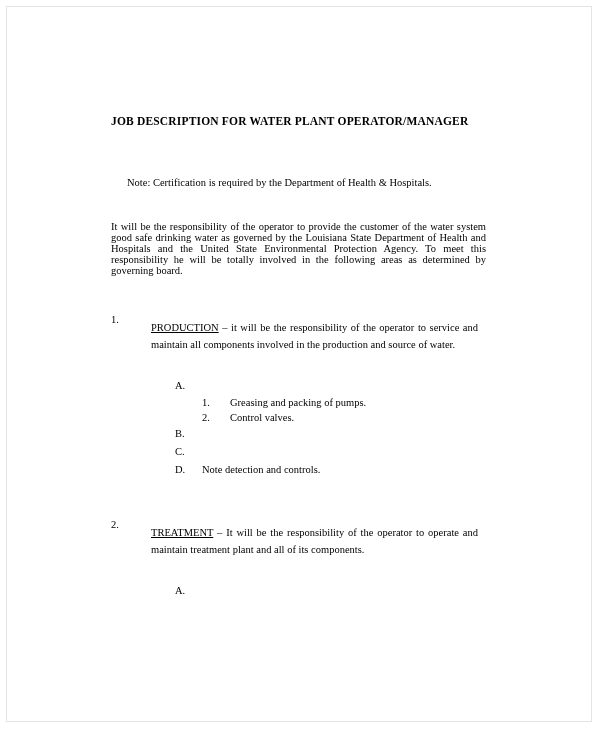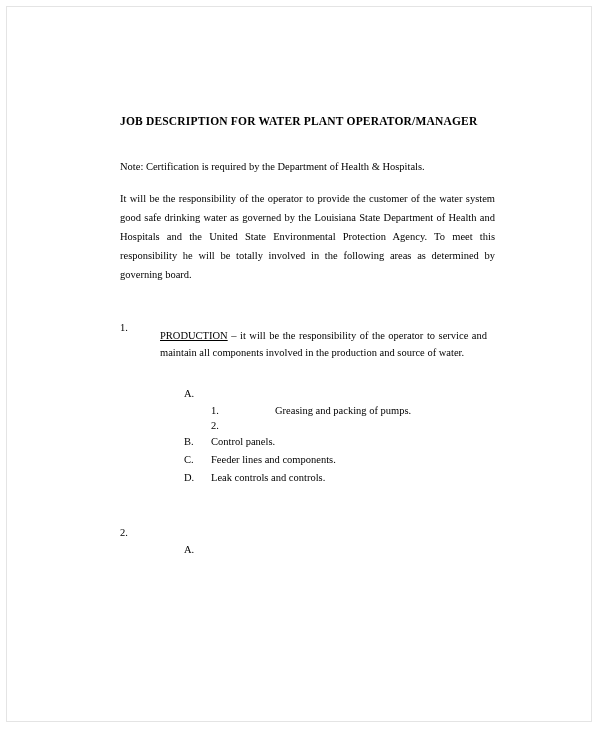--- a/index.html
+++ b/index.html
@@ -23,45 +23,45 @@
     top: 6px;
     width: 586px;
     height: 716px;
     border: 1px solid #e4e4e4;
     box-sizing: border-box;
     background: #ffffff;
   }
 
   .doc-body {
     position: absolute;
-    left: 120px;
+    left: 111px;
     top: 0;
     width: 375px;   
   }
 
   .doc-title {
     font-size: 11.5px;
     font-weight: bold;
     letter-spacing: 0.18px;
     margin: 0;
     padding-top: 114px;
     line-height: 15px;
     white-space: nowrap;
   }
 
   .note-line {
     font-size: 10.5px;
     line-height: 15px;
-    margin: 0;
+    margin: 16px;
     padding-top: 30px;
   }
 
   .intro-para {
     font-size: 10.5px;
-    line-height: 19px;
+    line-height: 11px;
     margin: 0;
     padding-top: 15px;
     text-align: justify;
     text-justify: inter-word;
   }
 
   
   .section {
     position: relative;
     padding-left: 32px;   
@@ -124,21 +124,21 @@
     padding-left: 87px;   
     font-size: 10.5px;
     line-height: 15px;
     min-height: 15px;
   }
   .subsub-item-marker {
     position: absolute;
     left: 59px;
     width: 26px;
   }
-  .subsub-item-text { display: block; margin-left: 36px; }
+  .subsub-item-text { display: block; }
 </style>
 </head>
 <body>
 
 <div class="page-frame"></div>
 
 <div class="doc-body">
 
   <h1 class="doc-title">JOB DESCRIPTION FOR WATER PLANT OPERATOR/MANAGER</h1>
 
@@ -158,43 +158,45 @@
         <span class="sub-item-marker">A.</span>
       </div>
 
       <div class="subsub-list">
         <div class="subsub-item">
           <span class="subsub-item-marker">1.</span>
           <span class="subsub-item-text">Greasing and packing of pumps.</span>
         </div>
         <div class="subsub-item">
           <span class="subsub-item-marker">2.</span>
+          <span class="subsub-item-text">Control valves.</span>
         </div>
       </div>
 
       <div class="sub-item">
         <span class="sub-item-marker">B.</span>
-        <span class="sub-item-text">Control panels.</span>
       </div>
 
       <div class="sub-item">
         <span class="sub-item-marker">C.</span>
-        <span class="sub-item-text">Feeder lines and components.</span>
       </div>
 
       <div class="sub-item">
         <span class="sub-item-marker">D.</span>
-        <span class="sub-item-text">Leak controls and controls.</span>
+        <span class="sub-item-text">Note detection and controls.</span>
       </div>
 
     </div>
   </div>
 
   <div class="section section-2">
     <span class="section-marker">2.</span>
+    <p class="section-text">
+      <span class="underlined">TREATMENT</span><span> – It will be the responsibility of the operator to operate and maintain treatment plant and all of its components.</span>
+    </p>
 
     <div class="sub-list first-gap">
       <div class="sub-item">
         <span class="sub-item-marker">A.</span>
       </div>
     </div>
   </div>
 
 </div>
 

